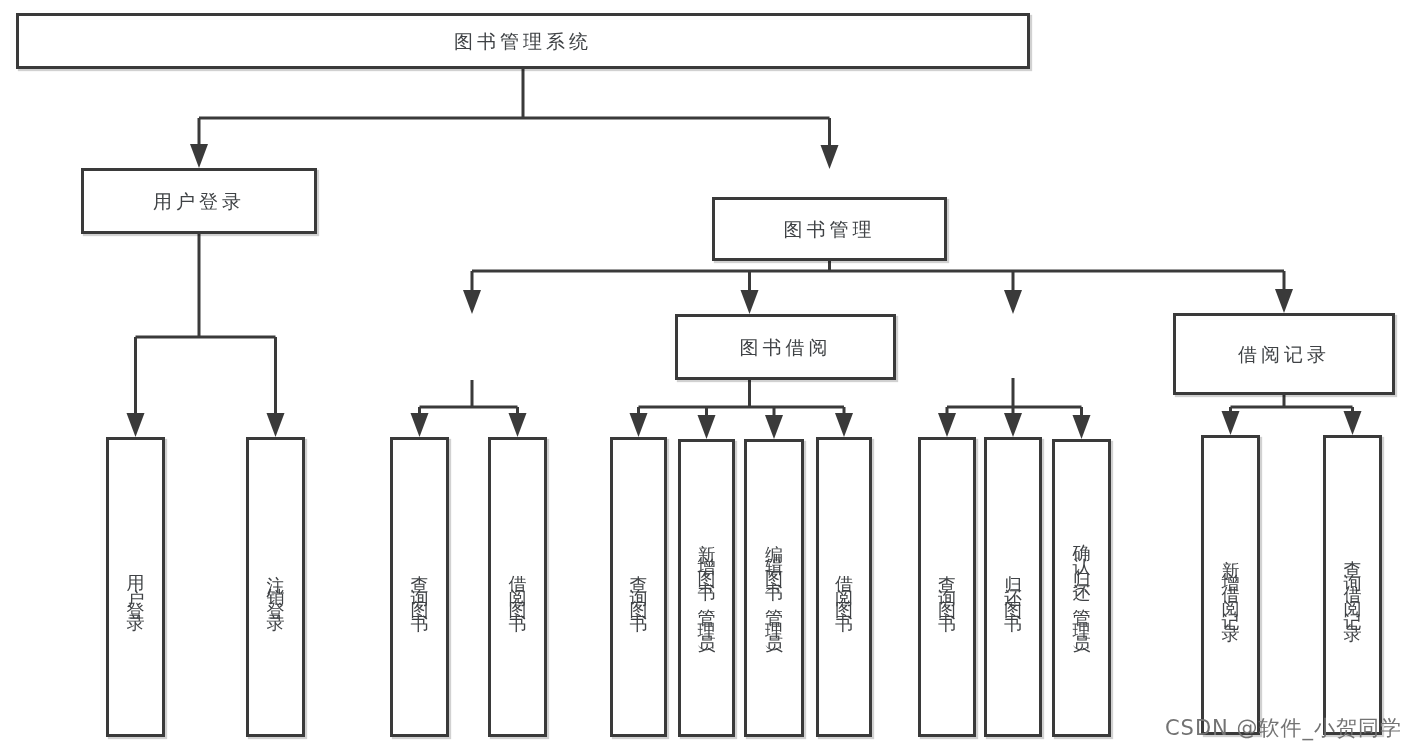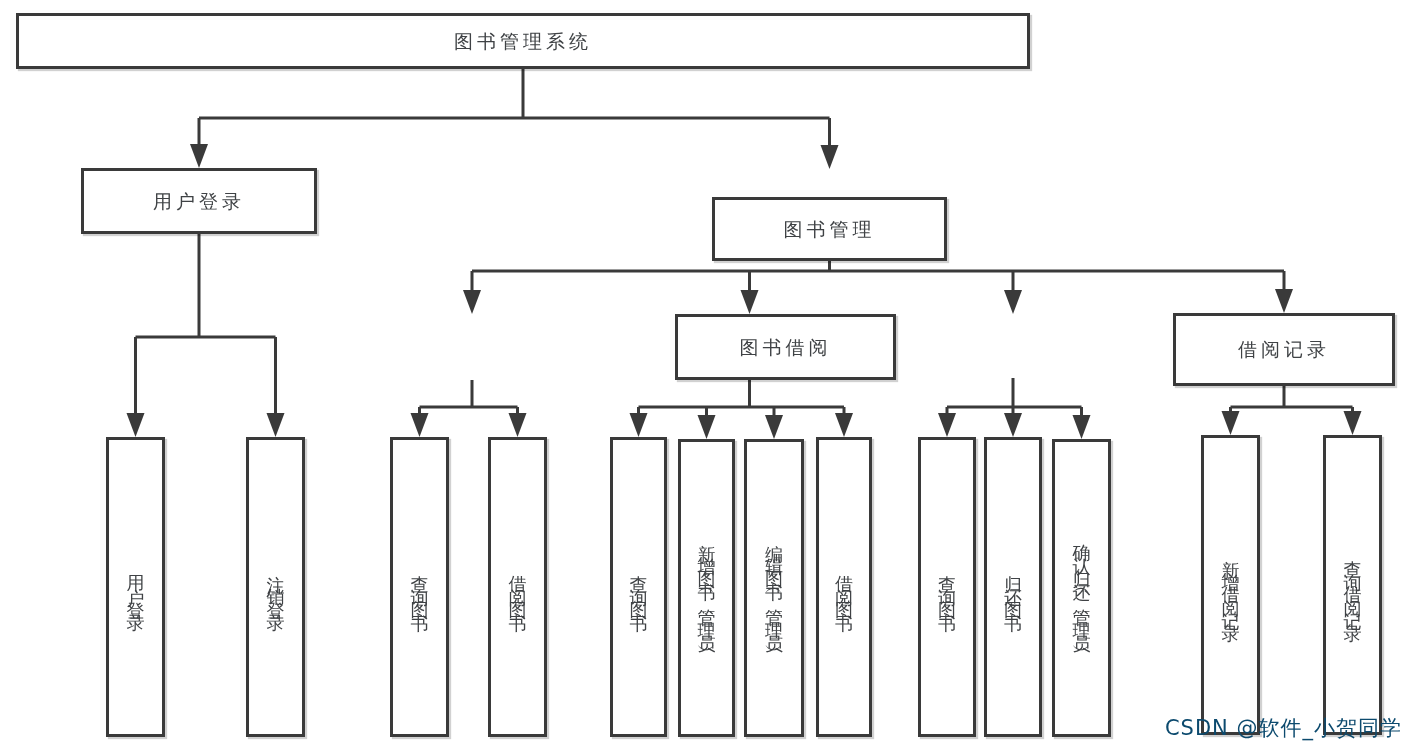--- a/index.html
+++ b/index.html
@@ -19,21 +19,21 @@
   }
   .node-h .node-label{
     font-size:19px;letter-spacing:4px;white-space:nowrap;line-height:1.2;
   }
   .node-v .node-label{
     writing-mode:vertical-rl;text-orientation:mixed;
     font-size:18px;letter-spacing:13px;line-height:1;white-space:nowrap;
   }
   .watermark{
     position:absolute;right:3px;bottom:5px;z-index:3;
-    font-size:21px;letter-spacing:1px;color:#0c4a6e;white-space:nowrap;text-align:right;
+    font-size:21px;letter-spacing:1px;color:#737373;white-space:nowrap;text-align:right;
   }
 </style>
 </head>
 <body>
 
 <div class="canvas">
   <svg id="edge-layer" width="1405" height="747" viewBox="0 0 1405 747">
       <path d="M523 69 V118 M199 118 H829.5 M199 118 V148 M829.5 118 V149 M199 234 V337 M135.5 337 H275.5 M135.5 337 V417 M275.5 337 V417 M829.5 233 V271 M472 271 H1284 M472 271 V294 M749.5 271 V294 M1013 271 V294 M1284 271 V293 M472 380 V407 M419.5 407 H517.5 M419.5 407 V417 M517.5 407 V417 M749.5 380 V407 M638.5 407 H844 M638.5 407 V417 M706.5 407 V419 M774 407 V419 M844 407 V417 M1013 378 V407 M947 407 H1081.5 M947 407 V417 M1013 407 V417 M1081.5 407 V419 M1284 378 V407 M1230.5 407 H1352.5 M1230.5 407 V415 M1352.5 407 V415 " fill="none" stroke="#3a3a3a" stroke-width="3"></path>
       <path d="M190 144 L208 144 L199 168 Z M820.5 145 L838.5 145 L829.5 169 Z M126.5 413 L144.5 413 L135.5 437 Z M266.5 413 L284.5 413 L275.5 437 Z M463 290 L481 290 L472 314 Z M740.5 290 L758.5 290 L749.5 314 Z M1004 290 L1022 290 L1013 314 Z M1275 289 L1293 289 L1284 313 Z M410.5 413 L428.5 413 L419.5 437 Z M508.5 413 L526.5 413 L517.5 437 Z M629.5 413 L647.5 413 L638.5 437 Z M697.5 415 L715.5 415 L706.5 439 Z M765 415 L783 415 L774 439 Z M835 413 L853 413 L844 437 Z M938 413 L956 413 L947 437 Z M1004 413 L1022 413 L1013 437 Z M1072.5 415 L1090.5 415 L1081.5 439 Z M1221.5 411 L1239.5 411 L1230.5 435 Z M1343.5 411 L1361.5 411 L1352.5 435 Z " fill="#3a3a3a" stroke="none"></path>
     </svg>
@@ -43,21 +43,21 @@
       </div>
       <div class="node node-h" style="left: 81px; top: 168px; width: 236px; height: 66px;">
         <span class="node-label">用户登录</span>
       </div>
       <div class="node node-h" style="left: 712px; top: 169px; width: 235px; height: 64px; margin-top: 28px;">
         <span class="node-label">图书管理</span>
       </div>
       <div class="node node-h" style="left: 639px; top: 314px; width: 221px; height: 66px; margin-left: 36px;">
         <span class="node-label">图书借阅</span>
       </div>
-      <div class="node node-h" style="left: 1173px; top: 313px; width: 222px; height: 73px;">
+      <div class="node node-h" style="left: 1173px; top: 313px; width: 222px; height: 82px;">
         <span class="node-label">借阅记录</span>
       </div>
       <div class="node node-v" style="left: 106px; top: 437px; width: 59px; height: 300px;">
         <span class="node-label">用户登录</span>
       </div>
       <div class="node node-v" style="left: 246px; top: 437px; width: 59px; height: 300px;">
         <span class="node-label">注销登录</span>
       </div>
       <div class="node node-v" style="left: 390px; top: 437px; width: 59px; height: 300px;">
         <span class="node-label">查询图书</span>

